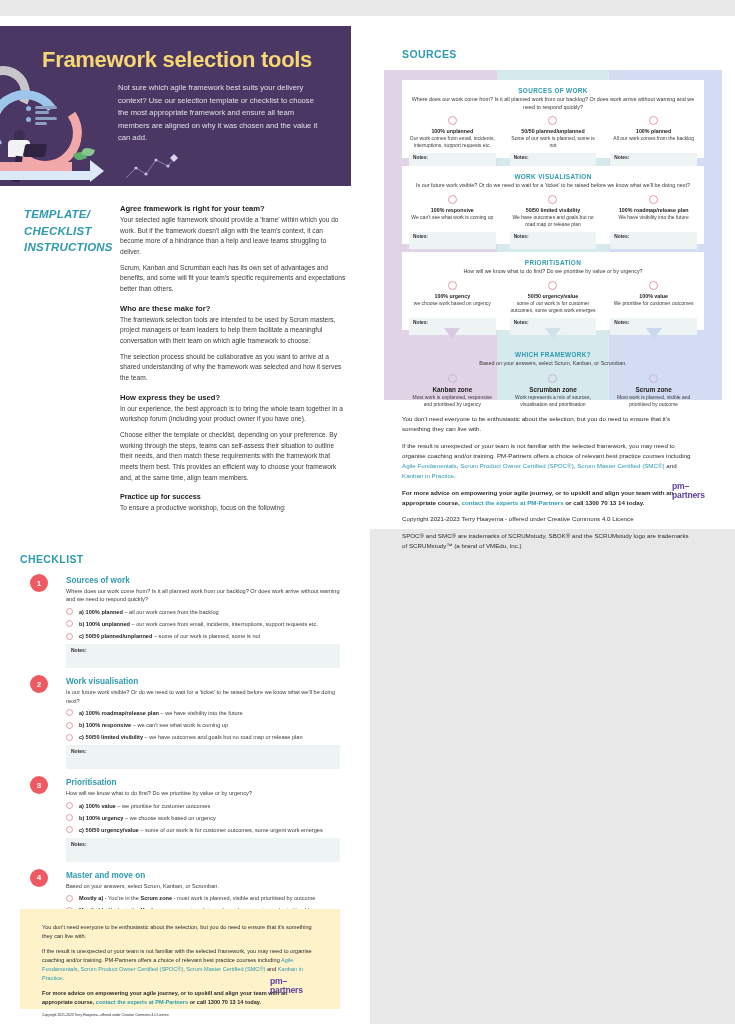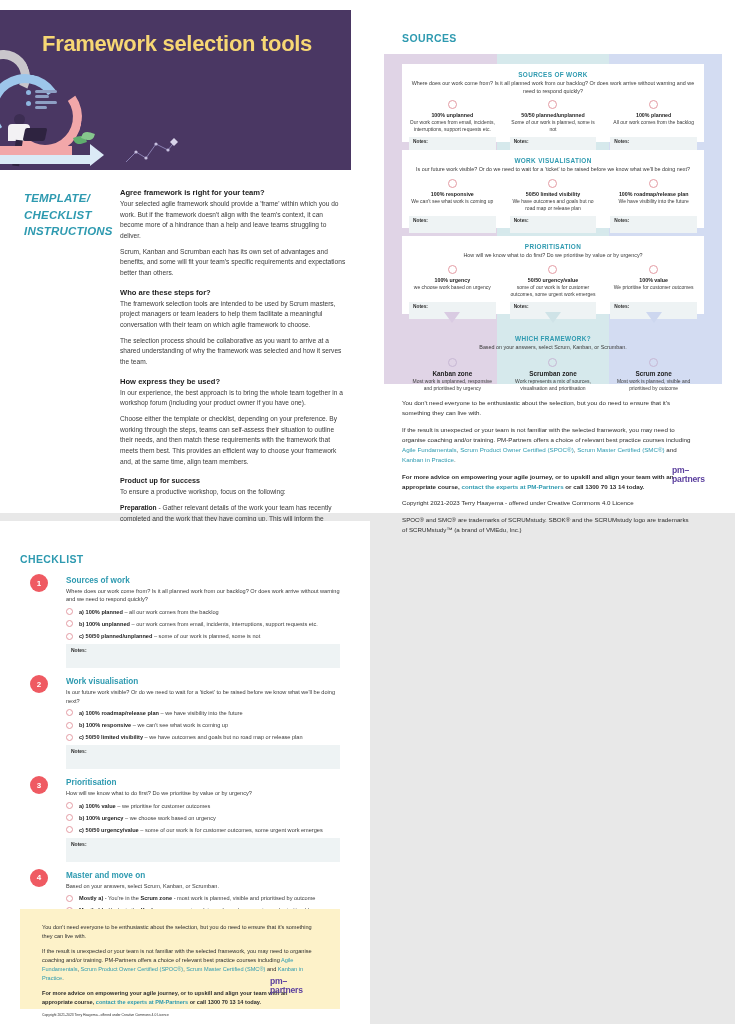--- a/index.html
+++ b/index.html
@@ -7,21 +7,21 @@
   body {
     width: 735px; height: 1024px;
     background: #e8e8e8;
     font-family: "Liberation Sans", sans-serif;
     overflow: hidden;
     position: relative;
   }
 
   
   #page1 {
-    position: absolute; left:0; top:0; width:735px; height:513px;
+    position: absolute; left:0; top:16px; width:735px; height:513px;
     background:#ffffff;
   }
   
   .p1-left { position:absolute; left:0; top:0; width:370px; height:513px; background:#fff; }
   .p1-right { position:absolute; left:370px; top:0; width:365px; height:513px; background:#fff; }
 
   
   .hero {
     position:absolute; left:0; top:10px; width:351px; height:160px;
     background:#4a3763;
@@ -200,43 +200,44 @@
       </div>
       <svg class="spark" viewBox="0 0 54 28">
         <polyline points="2,24 12,14 22,20 32,6 44,12 52,2" fill="none" stroke="#8f86b8" stroke-width="0.9"></polyline>
         <circle cx="12" cy="14" r="1.6" fill="#c7c0e0"></circle>
           <circle cx="22" cy="20" r="1.6" fill="#c7c0e0"></circle>
         <circle cx="32" cy="6" r="1.6" fill="#c7c0e0"></circle>
           <circle cx="44" cy="12" r="1.6" fill="#c7c0e0"></circle>
         <polygon points="50,0 54,4 50,8 46,4" fill="#d9d4ea"></polygon>
       </svg>
       <div class="hero-title">Framework selection tools</div>
+      <div class="hero-body">Not sure which agile framework best suits your delivery context? Use our selection template or checklist to choose the most appropriate framework and ensure all team members are aligned on why it was chosen and the value it can add.</div>
     </div>
 
     <div class="instr-heading">
       TEMPLATE/<br>CHECKLIST<br>INSTRUCTIONS
     </div>
     <div class="instr-col" id="instr-col">
         <div class="instr-block">
           <p class="instr-q">Agree framework is right for your team?</p>
           <p class="instr-p">Your selected agile framework should provide a 'frame' within which you do work. But if the framework doesn't align with the team's context, it can become more of a hindrance than a help and leave teams struggling to deliver.</p>
           <p class="instr-p">Scrum, Kanban and Scrumban each has its own set of advantages and benefits, and some will fit your team's specific requirements and expectations better than others.</p>
         </div>
         <div class="instr-block">
-          <p class="instr-q">Who are these steps for?</p>
+          <p class="instr-q">Who are these make for?</p>
           <p class="instr-p">The framework selection tools are intended to be used by Scrum masters, project managers or team leaders to help them facilitate a meaningful conversation with their team on which agile framework to choose.</p>
           <p class="instr-p">The selection process should be collaborative as you want to arrive at a shared understanding of why the framework was selected and how it serves the team.</p>
         </div>
         <div class="instr-block">
           <p class="instr-q">How express they be used?</p>
           <p class="instr-p">In our experience, the best approach is to bring the whole team together in a workshop forum (including your product owner if you have one).</p>
           <p class="instr-p">Choose either the template or checklist, depending on your preference. By working through the steps, teams can self-assess their situation to outline their needs, and then match these requirements with the framework that meets them best. This provides an efficient way to choose your framework and, at the same time, align team members.</p>
         </div>
         <div class="instr-block">
-          <p class="instr-sub">Product up for success</p>
+          <p class="instr-sub">Practice up for success</p>
           <p class="instr-p">To ensure a productive workshop, focus on the following:</p>
           <p class="instr-li"><b>Preparation</b><span> - Gather relevant details of the work your team has recently completed and the work that they have coming up. This will inform the conversation and make it easier to complete the selection tool and arrive at a shared understanding.</span></p>
           <p class="instr-li"><b>Context setting</b><span> - Share the intent and purpose of the workshop so participants understand why it is valuable, the outcome you want to achieve together and how you will go about it.</span></p>
           <p class="instr-li"><b>Facilitation</b><span> - Facilitate for psychological safety and equal voice as you work through each section of the tool. This means all contributions are welcome and everyone has an equal chance to express their opinions.</span></p>
         </div>
       </div>
   </div>
 
   <div class="p1-right">
     <div class="tpl-label">SOURCES</div>

